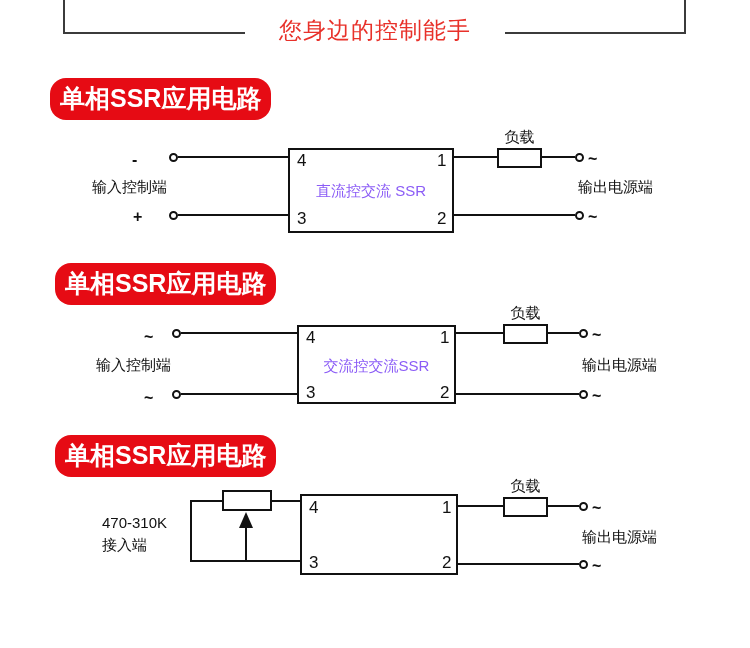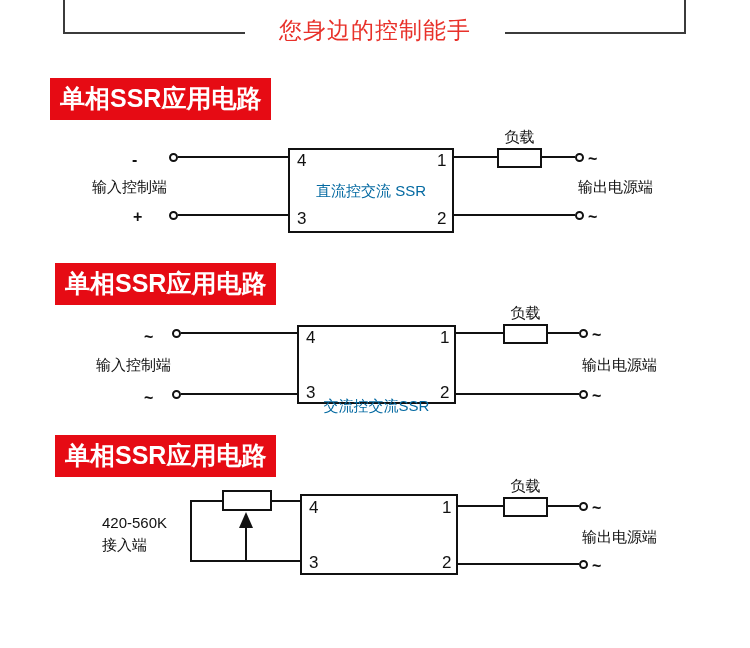--- a/index.html
+++ b/index.html
@@ -61,20 +61,21 @@
   .redlabel {
     position: absolute;
     background: #e60b14;
     color: #ffffff;
     font-size: 25px;
     font-weight: bold;
     line-height: 34px;
     padding: 3px 10px 5px 10px;
     white-space: nowrap;
     letter-spacing: 0px;
+    border-radius: 16px;
   }
 
   
   .wire {
     position: absolute;
     background: #111111;
   }
   .wire-h { height: 2px; }
   .wire-v { width: 2px; }
 
@@ -82,21 +83,21 @@
     position: absolute;
     border: 2px solid #111111;
     background: #ffffff;
     box-sizing: border-box;
   }
   .ssr-title {
     position: absolute;
     left: 0; right: 0;
     text-align: center;
     font-size: 15px;
-    color: #0369a1;
+    color: #8b5cf6;
     white-space: nowrap;
   }
   .pin {
     position: absolute;
     font-size: 17px;
     color: #111111;
     line-height: 17px;
   }
 
   .resistor {
@@ -211,21 +212,21 @@
   <div class="term" style="left:172px; top:390px;"></div>
   <div class="wire wire-h" style="left:181px; top:393px; width:118px;"></div>
 
   <div class="side-label" style="left:96px; top:355px;">输入控制端</div>
 
   <div class="ssr-box" style="left:297px; top:325px; width:159px; height:79px;"></div>
   <div class="pin" style="left:306px; top:329px;">4</div>
   <div class="pin" style="left:440px; top:329px;">1</div>
   <div class="pin" style="left:306px; top:384px;">3</div>
   <div class="pin" style="left:440px; top:384px;">2</div>
-  <div class="ssr-title" style="left:297px; top:357px; width:159px;margin-top:40px;">交流控交流SSR</div>
+  <div class="ssr-title" style="left:297px; top:357px; width:159px;">交流控交流SSR</div>
 
   <div class="wire wire-h" style="left:455px; top:332px; width:48px;"></div>
   <div class="resistor" style="left:503px; top:324px; width:45px; height:20px;"></div>
   <div class="load-label" style="left:483px; top:304px; width:85px;">负载</div>
   <div class="wire wire-h" style="left:548px; top:332px; width:31px;"></div>
   <div class="term" style="left:579px; top:329px;"></div>
   <div class="term-sym" style="left:592px; top:327px;">~</div>
 
   <div class="wire wire-h" style="left:455px; top:393px; width:124px;"></div>
   <div class="term" style="left:579px; top:390px;"></div>
@@ -236,21 +237,21 @@
   <div class="redlabel" style="left:55px; top:435px;">单相SSR应用电路</div>
 
   <div class="wire wire-h" style="left:190px; top:500px; width:42px;"></div>
   <div class="resistor" style="left:222px; top:490px; width:50px; height:21px;"></div>
   <div class="wire wire-h" style="left:270px; top:500px; width:32px;"></div>
   <div class="wire wire-v" style="left:190px; top:500px; height:62px;"></div>
   <div class="wire wire-h" style="left:190px; top:560px; width:112px;"></div>
   <div class="pot-arrow-shaft" style="left:245px; top:528px; height:34px;"></div>
   <div class="pot-arrow-head" style="left:239px; top:512px;"></div>
 
-  <div class="side-label-2" style="left:102px; top:512px;">420-560K</div>
+  <div class="side-label-2" style="left:102px; top:512px;">470-310K</div>
   <div class="side-label-2" style="left:102px; top:534px;">接入端</div>
 
   <div class="ssr-box" style="left:300px; top:494px; width:158px; height:81px;"></div>
   <div class="pin" style="left:309px; top:499px;">4</div>
   <div class="pin" style="left:442px; top:499px;">1</div>
   <div class="pin" style="left:309px; top:554px;">3</div>
   <div class="pin" style="left:442px; top:554px;">2</div>
 
   <div class="wire wire-h" style="left:457px; top:505px; width:46px;"></div>
   <div class="resistor" style="left:503px; top:497px; width:45px; height:20px;"></div>

